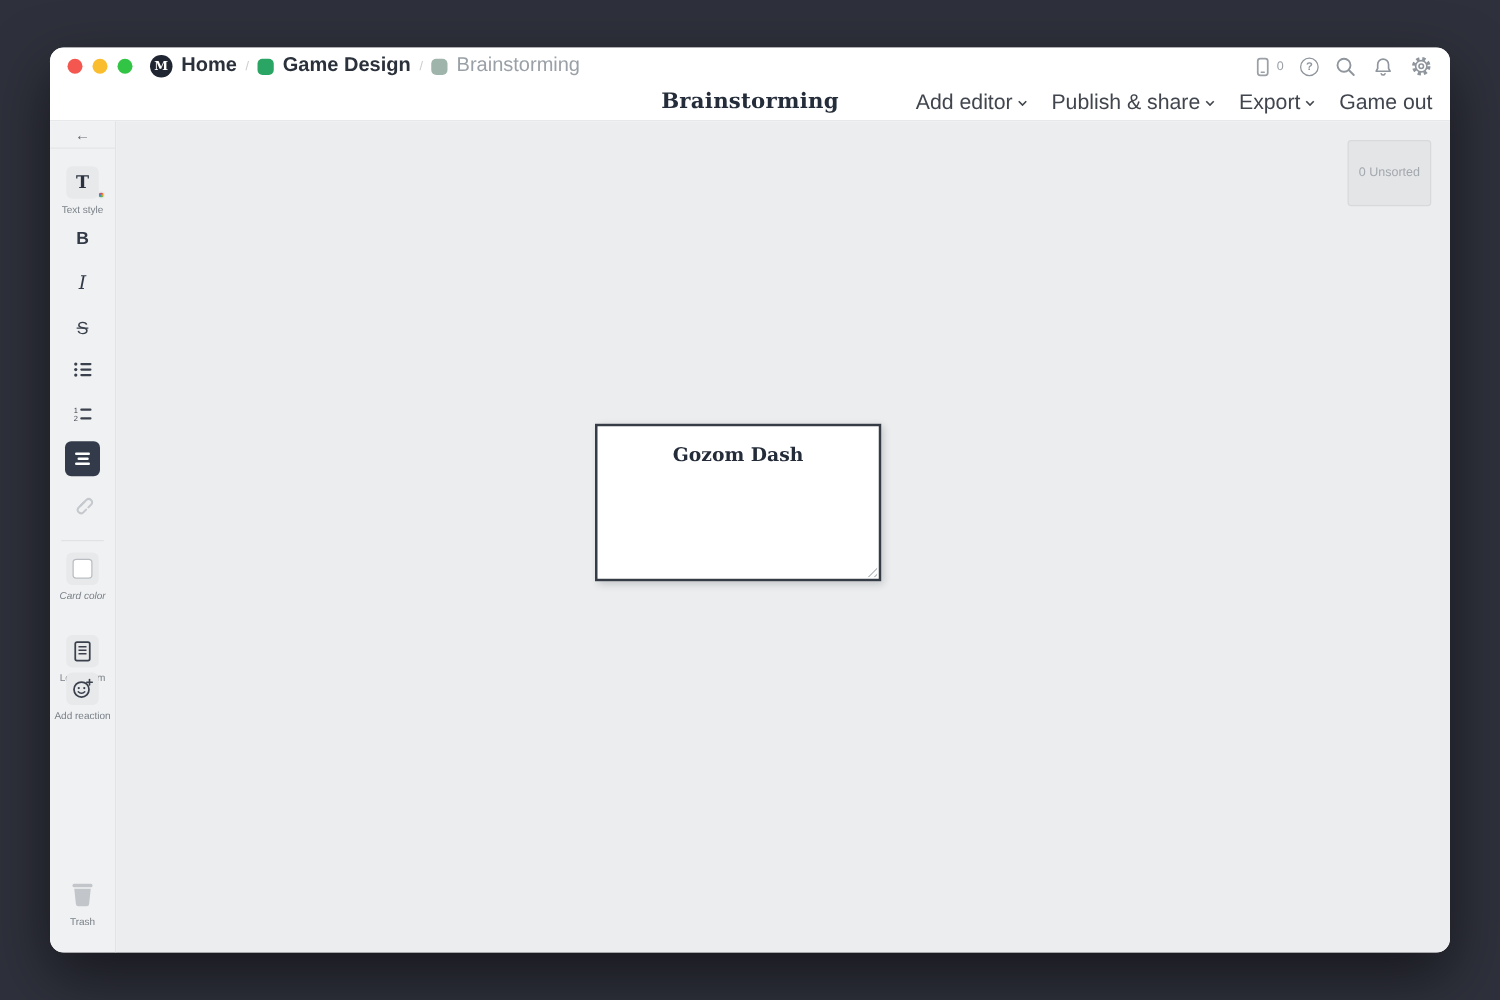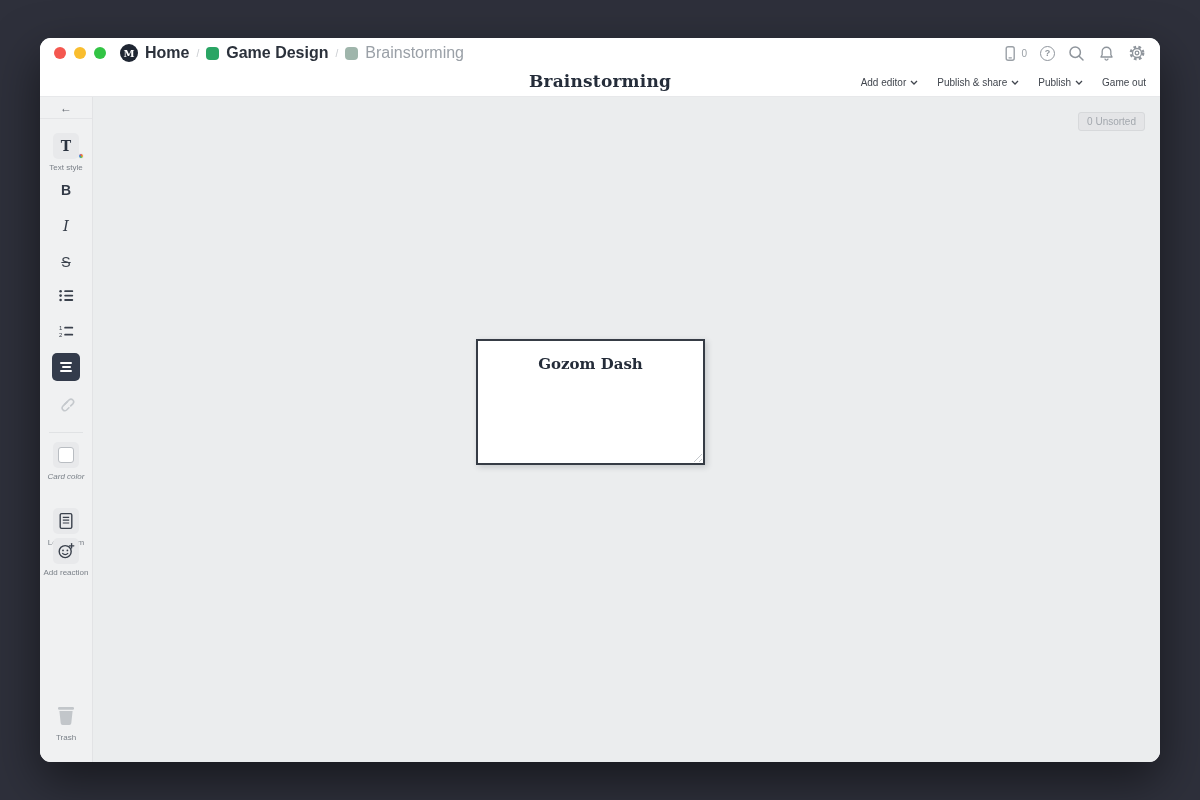--- a/index.html
+++ b/index.html
@@ -46,21 +46,21 @@
   .title-row { position:relative; height:29px; background:#fff; border-bottom:1px solid #e7e8ea; }
   .board-title {
     position:absolute; left:0; right:0; top:3px; text-align:center;
     font-family:"DejaVu Serif", serif; font-weight:bold; font-size:17px; color:#252d3a;
     letter-spacing:.2px;
   }
   .title-actions {
     position:absolute; right:14px; top:0; height:100%;
     display:flex; align-items:center; gap:19px;
   }
-  .action-item { display:flex; align-items:center; gap:4px; font-size:10px; color:#41464e; cursor:pointer; }
+  .action-item { display:flex; align-items:center; gap:4px; font-size:17px; color:#41464e; cursor:pointer; }
   .chev { display:inline-flex; margin-top:1px; color:#41464e; }
   
   .main { position:absolute; top:59px; left:0; right:0; bottom:0; display:flex; }
   .sidebar {
     position:relative; width:53px; background:#f0f1f2; border-right:1px solid #e2e3e5;
     flex:0 0 53px;
   }
   .back-zone {
     position:absolute; top:0; left:0; right:0; height:22px;
     border-bottom:1px solid #e4e5e7; display:flex; align-items:center; justify-content:center;
@@ -88,21 +88,21 @@
   }
   .align-lines { display:flex; flex-direction:column; gap:2px; align-items:center; }
   .align-lines i { display:block; height:2px; width:12px; background:#fff; border-radius:1px; }
   .swatch { width:16px; height:16px; background:#fff; border:1.5px solid #b9bdc2; border-radius:3px; }
   .mini-divider { position:absolute; left:9px; right:9px; height:1px; background:#e0e2e4; }
   
   .canvas { position:relative; flex:1; background:#ebedee; }
   .unsorted-badge {
     position:absolute; top:15px; right:15px; font-size:10px; color:#a3a8ae;
     background:#e4e5e7; border:1px solid #d7d9db; border-radius:3px;
-    padding:3px 8px; cursor:pointer;
+    padding:20px 8px; cursor:pointer;
   }
   .note-card {
     position:absolute; left:383px; top:242px; width:229px; height:126px;
     background:#fff; border:2px solid #363c45;
     box-shadow:2px 2px 6px rgba(40,45,55,.20);
     padding:14px 10px 8px; text-align:center; cursor:text;
   }
   .card-title {
     font-family:"DejaVu Serif", serif; font-weight:bold; font-size:15px; color:#242c39;
     margin-bottom:9px;
@@ -195,21 +195,21 @@
       </span>
       <span class="action-item">
         <span>Publish &amp; share</span>
         <span class="chev">
           <svg width="8" height="5" viewBox="0 0 8 5">
               <path d="M1 1l3 3 3-3" fill="none" stroke="currentColor" stroke-width="1.3"></path>
             </svg>
         </span>
       </span>
       <span class="action-item">
-        <span>Publish</span>
+        <span>Export</span>
         <span class="chev">
           <svg width="8" height="5" viewBox="0 0 8 5">
               <path d="M1 1l3 3 3-3" fill="none" stroke="currentColor" stroke-width="1.3"></path>
             </svg>
         </span>
       </span>
       <span class="action-item">
         <span>Game out</span>
       </span>
     </div>

